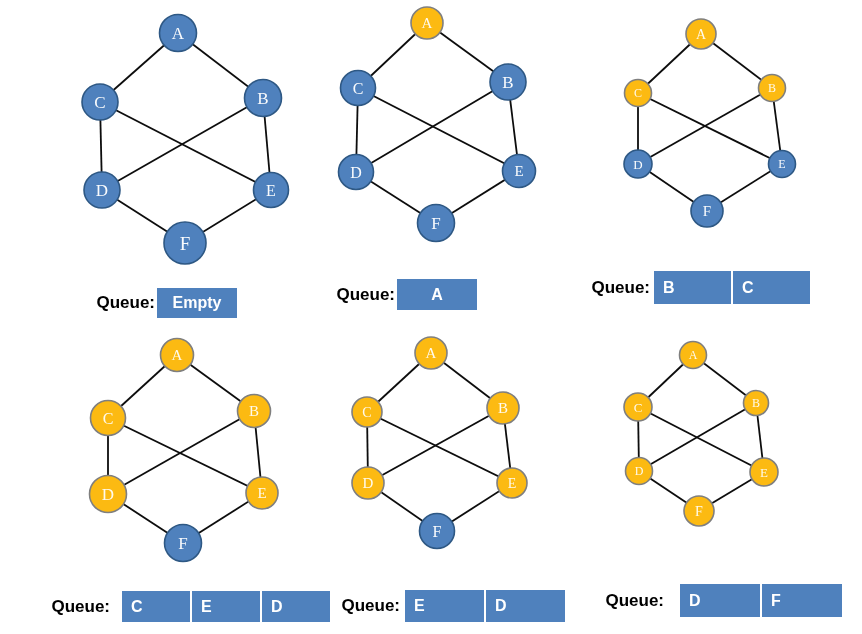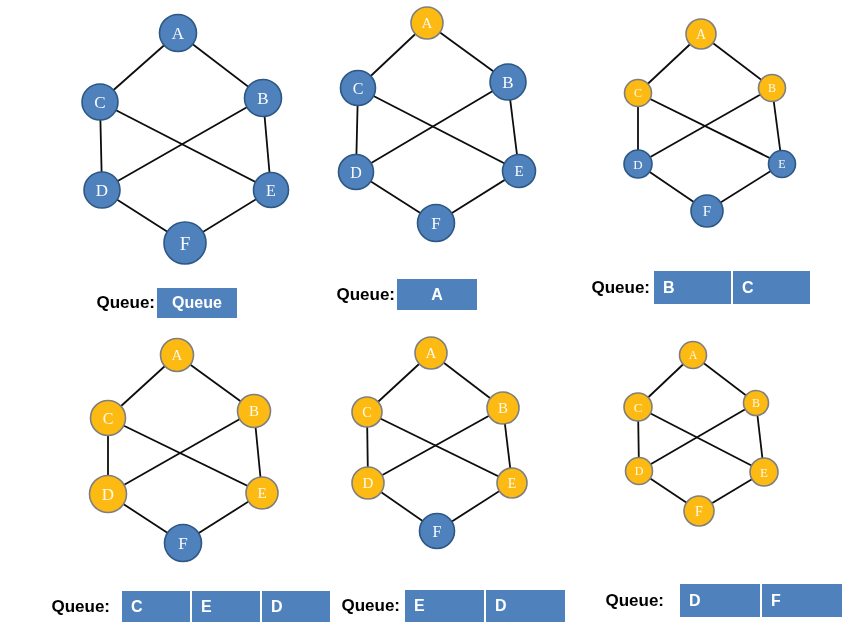--- a/index.html
+++ b/index.html
@@ -170,21 +170,21 @@
         <circle cx="764" cy="472" r="14" fill="#FCBA12" stroke="#7F7F7F" stroke-width="1.6"></circle>
         <text x="764" y="472" dy="0.36em" text-anchor="middle" fill="#FFFFFF" fill-opacity="0.92" font-family="&quot;Liberation Serif&quot;, serif" font-size="13px">E</text>
         <circle cx="699" cy="511" r="15" fill="#FCBA12" stroke="#7F7F7F" stroke-width="1.6"></circle>
         <text x="699" y="511" dy="0.36em" text-anchor="middle" fill="#FFFFFF" fill-opacity="0.92" font-family="&quot;Liberation Serif&quot;, serif" font-size="14px">F</text>
       </g>
     </svg>
 
   <div class="queue-row qr0">
     <span class="queue-label">Queue:</span>
     <div class="queue-cells">
-        <div class="queue-cell center">Queue</div>
+        <div class="queue-cell center">Empty</div>
       </div>
   </div>
   <div class="queue-row qr1">
     <span class="queue-label">Queue:</span>
     <div class="queue-cells">
         <div class="queue-cell center">A</div>
       </div>
   </div>
   <div class="queue-row qr2">
     <span class="queue-label">Queue:</span>

